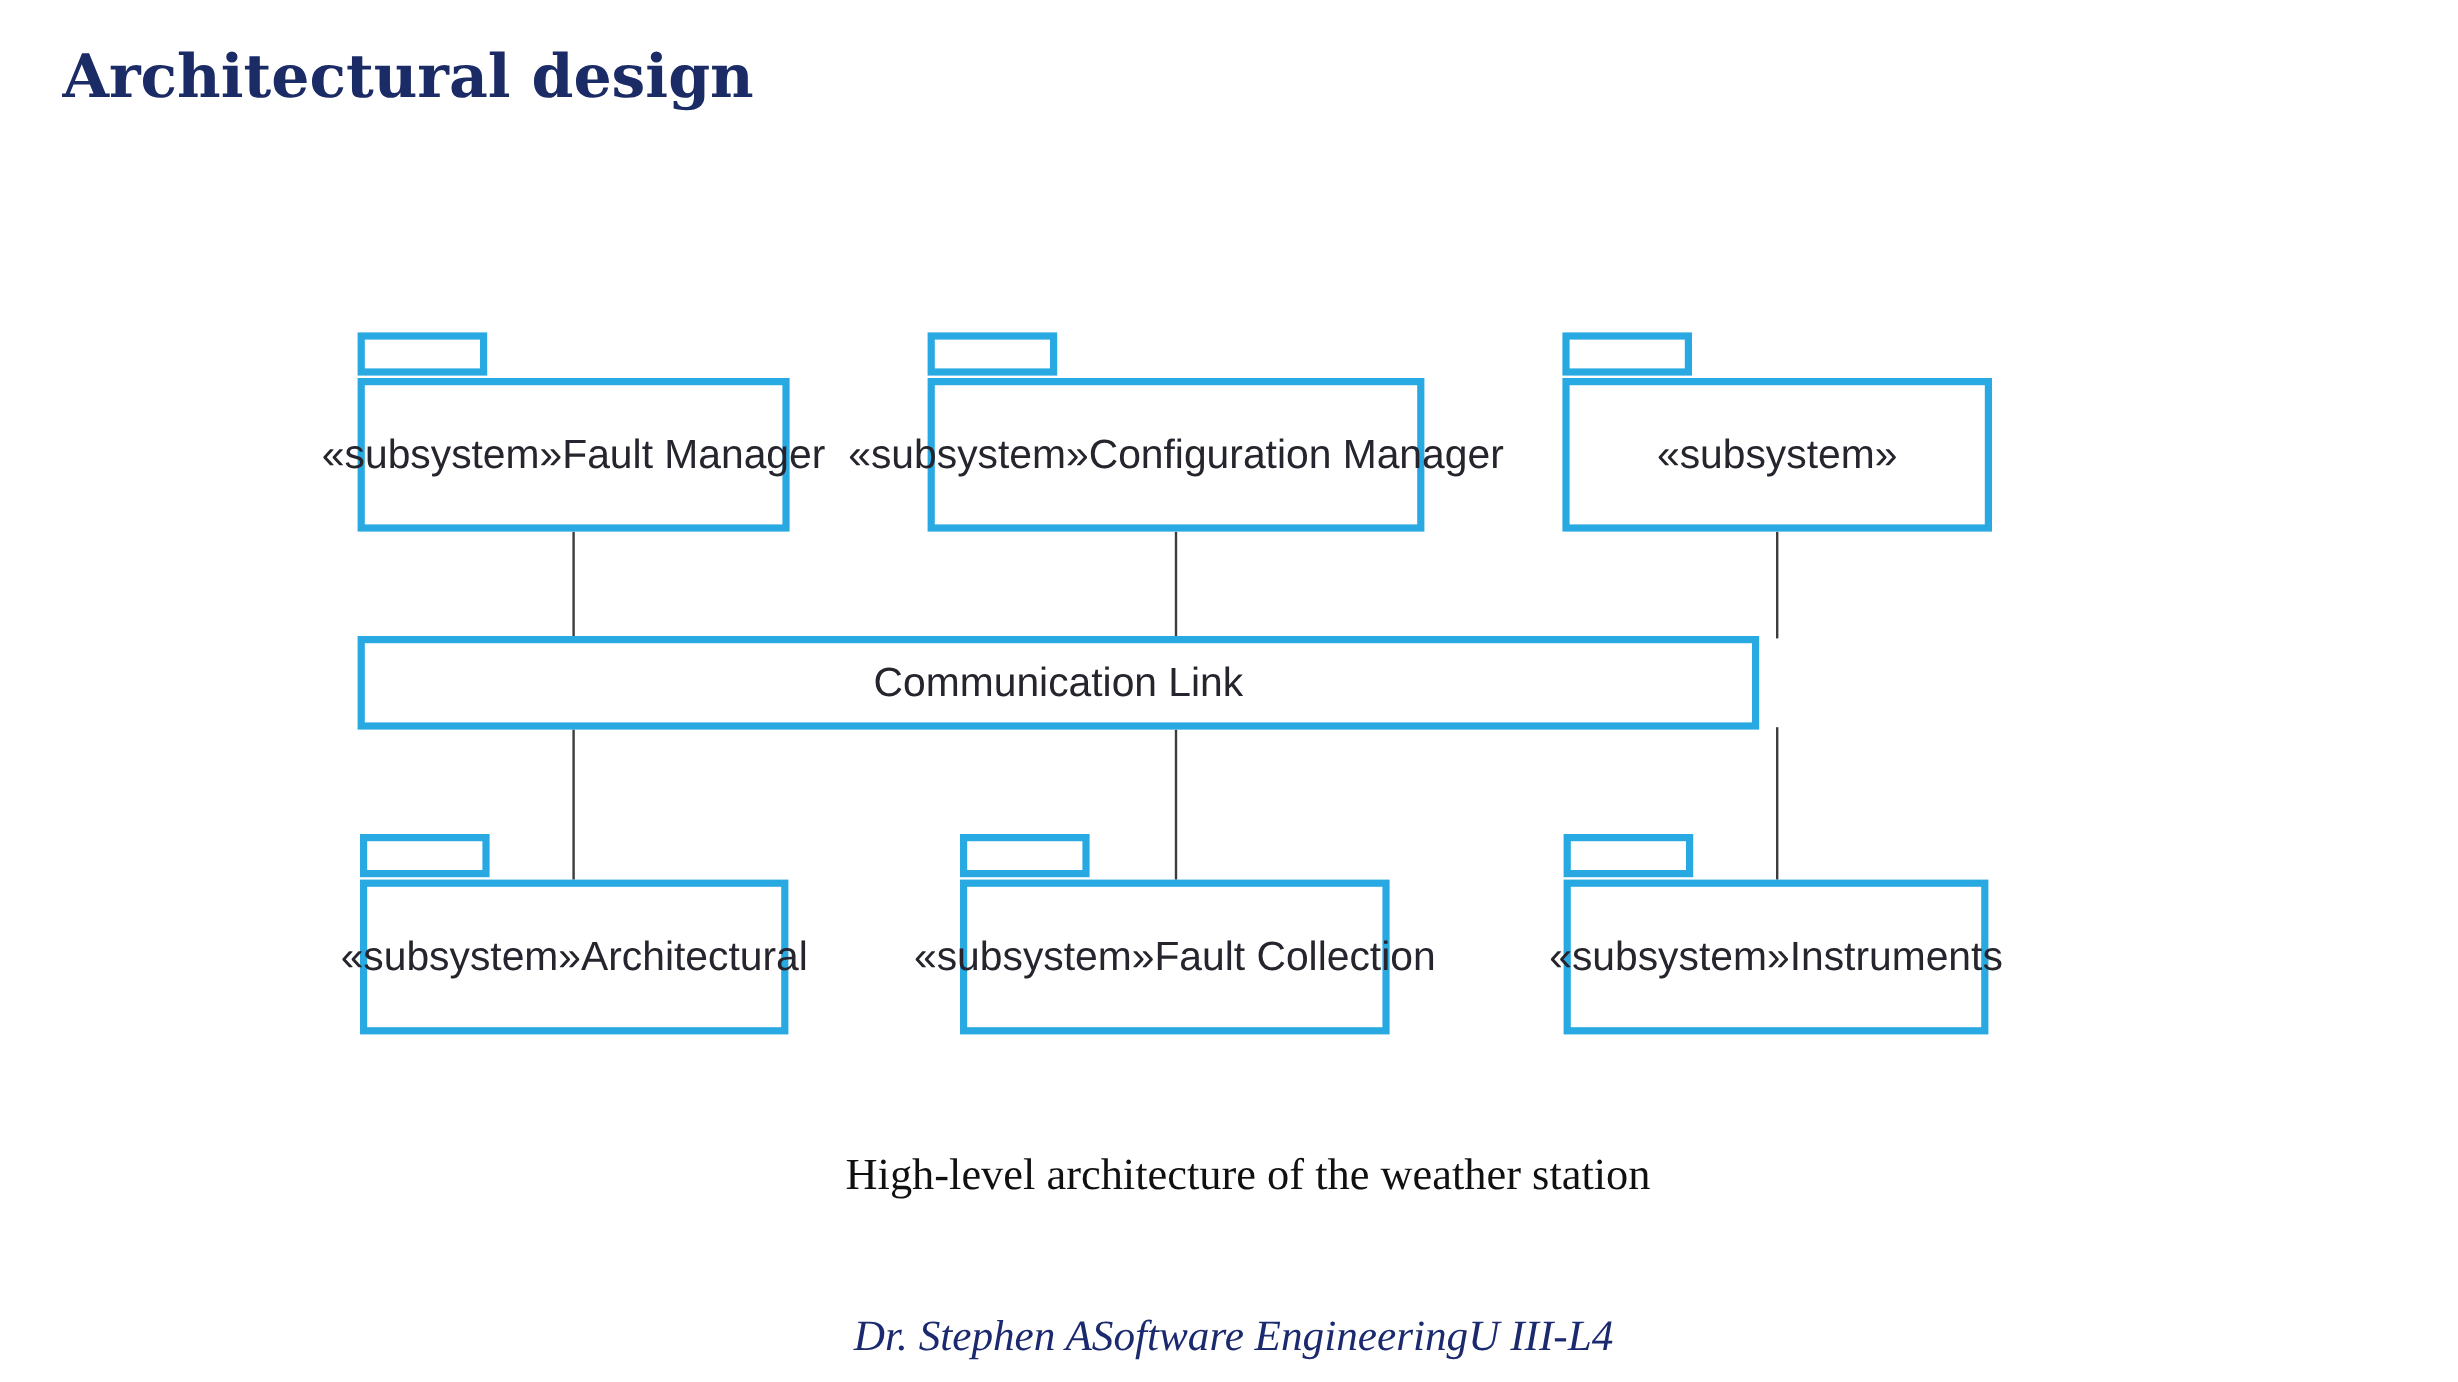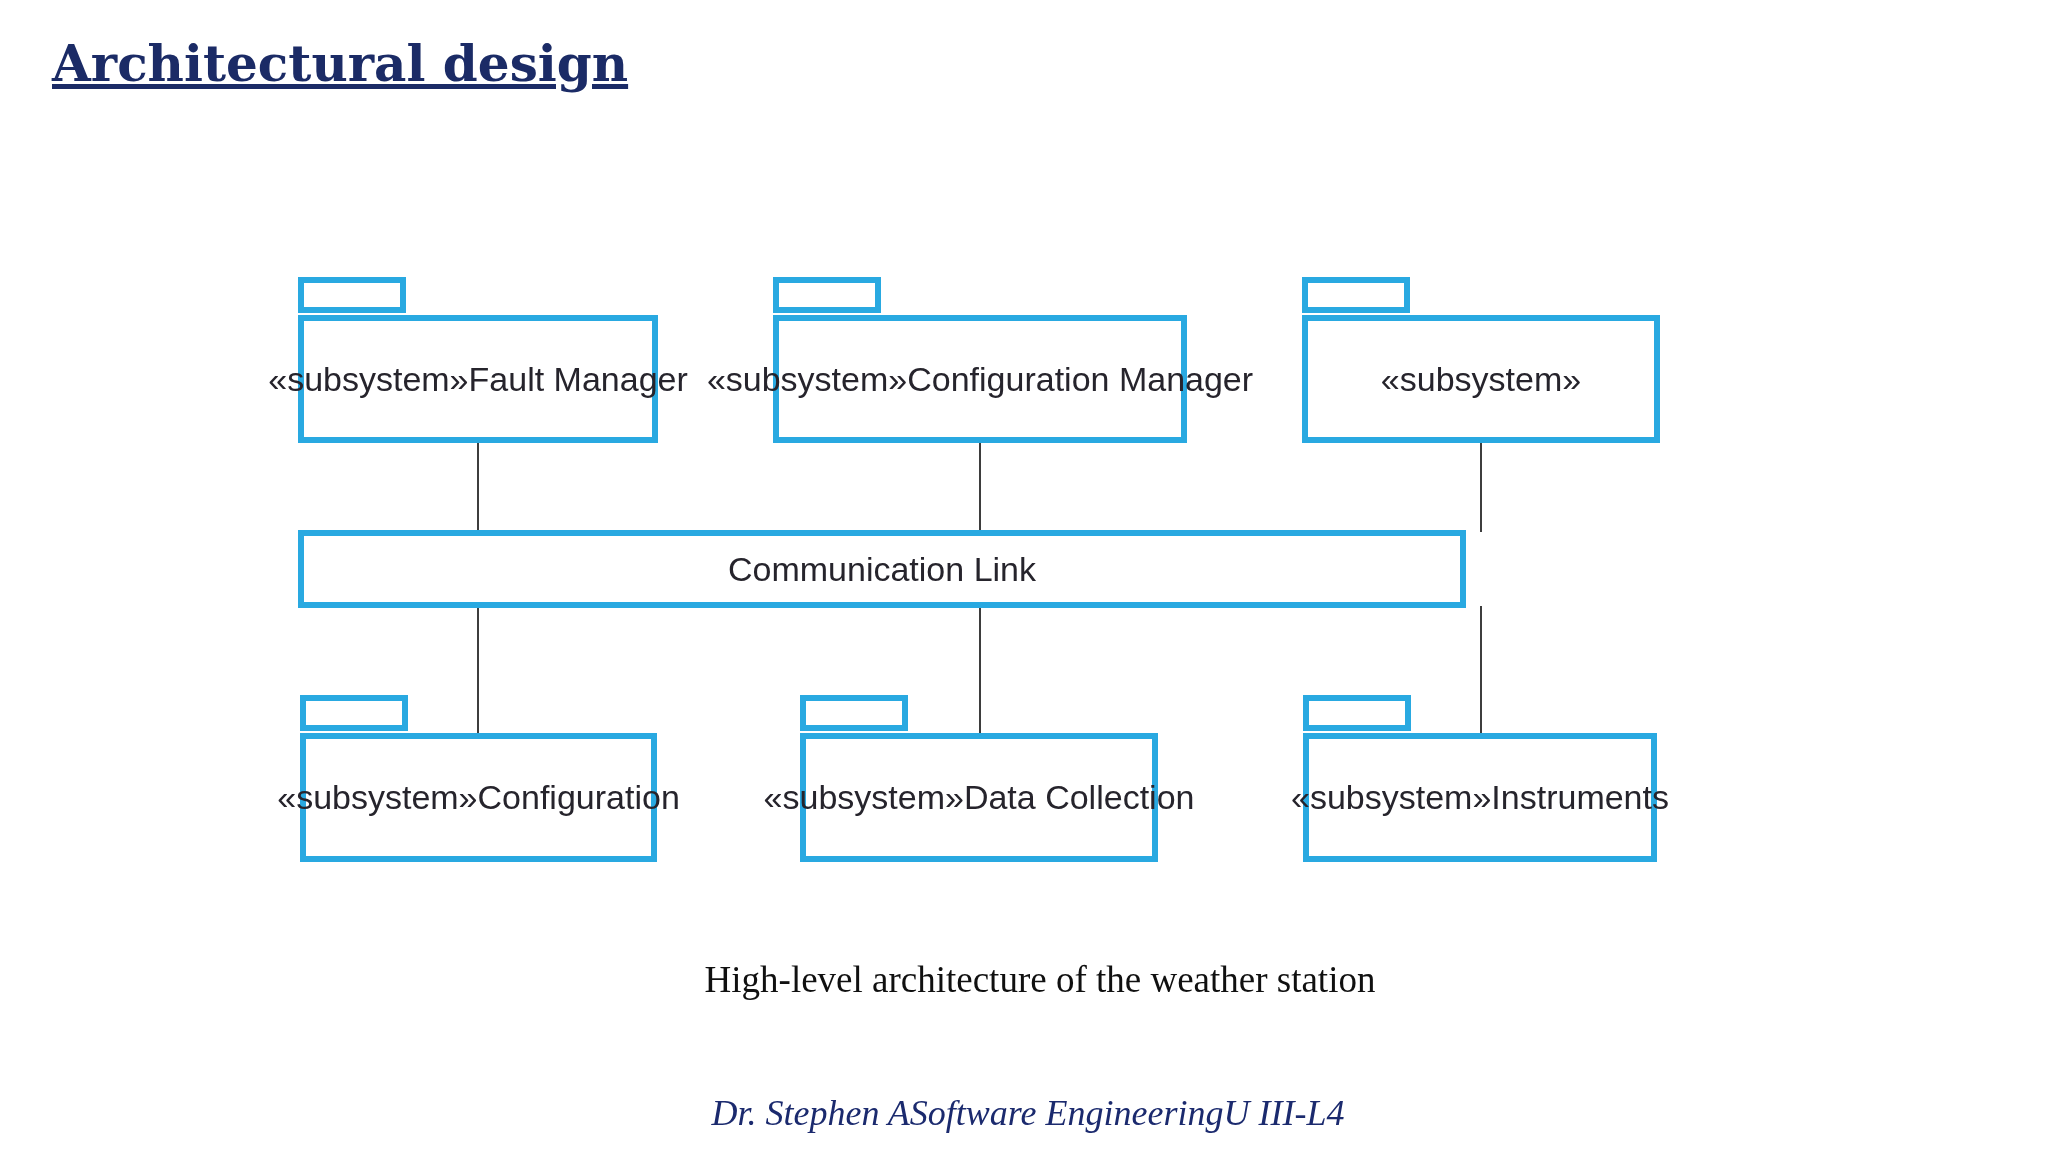--- a/index.html
+++ b/index.html
@@ -6,21 +6,21 @@
   .slide {
     position:relative; width:2048px; height:1152px;
     background:#ffffff; overflow:hidden;
     font-family:"Liberation Sans", sans-serif;
   }
 
   
   .title {
     position:absolute; left:52px; top:34px; margin:0;
     font-family:"DejaVu Serif", serif; font-weight:bold;
-    font-size:50px; color:var(--title-color,#1b2b66);text-decoration:underline;
+    font-size:50px; color:var(--title-color,#1b2b66);
   }
 
   
   .pkg { position:absolute; }
   .pkg .tab {
     position:absolute; bottom:calc(100% + 2px); left:0;
     width:108px; height:36px; box-sizing:border-box;
     border:6px solid var(--package-border,#29a9e1); background:#ffffff;
   }
   .pkg .pbody {
@@ -112,29 +112,29 @@
     </div>
 
     <div class="linkbox">
       <span>Communication Link</span>
     </div>
 
     <div class="pkg pkg4">
       <div class="tab"></div>
       <div class="pbody">
         <div>«subsystem»</div>
-        <div>Configuration</div>
+        <div>Architectural</div>
       </div>
     </div>
 
     <div class="pkg pkg5">
       <div class="tab"></div>
       <div class="pbody">
         <div>«subsystem»</div>
-        <div>Data Collection</div>
+        <div>Fault Collection</div>
       </div>
     </div>
 
     <div class="pkg pkg6">
       <div class="tab"></div>
       <div class="pbody">
         <div>«subsystem»</div>
         <div>Instruments</div>
       </div>
     </div>

